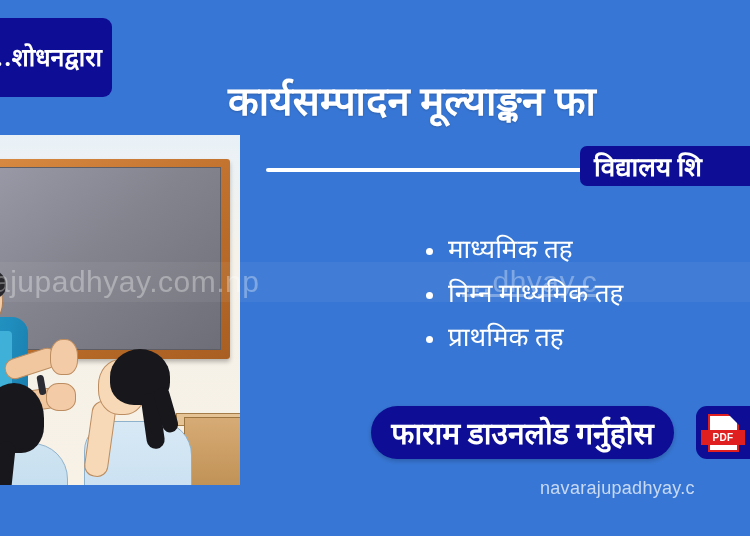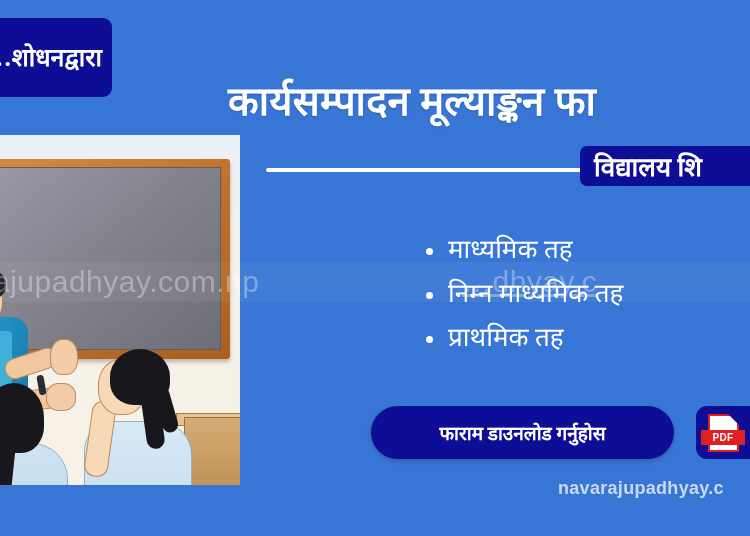--- a/index.html
+++ b/index.html
@@ -283,21 +283,21 @@
     position: absolute;
     left: 371px;
     top: 406px;
     width: 303px;
     height: 53px;
     background: #0d0d95;
     border: none;
     border-radius: 27px;
     color: #ffffff;
     font-family: "Liberation Serif", serif;
-    font-size: 19px;
+    font-size: 30px;
     font-weight: 700;
     cursor: pointer;
     white-space: nowrap;
     box-shadow: 0 2px 4px rgba(0,0,0,.2);
   }
 
   #pdf-icon {
     position: absolute;
     left: 696px;
     top: 406px;
@@ -363,28 +363,27 @@
     white-space: nowrap;
     letter-spacing: .5px;
   }
   #watermark-band .wtext.w2 {
     left: 462px;
     text-decoration: underline;
   }
 
   #site-watermark {
     position: absolute;
-    left: 558px;
+    left: 540px;
     top: 478px;
     font-family: "Liberation Sans", sans-serif;
     font-size: 18px;
     color: rgba(255,255,255,.72);
     white-space: nowrap;
     letter-spacing: .3px;
-    font-weight: bold;
   }
 </style>
 </head>
 <body>
 
 <div id="banner">
 
   <div id="source-badge">
     <div class="bline">…शोधनद्वारा</div>
   </div>

